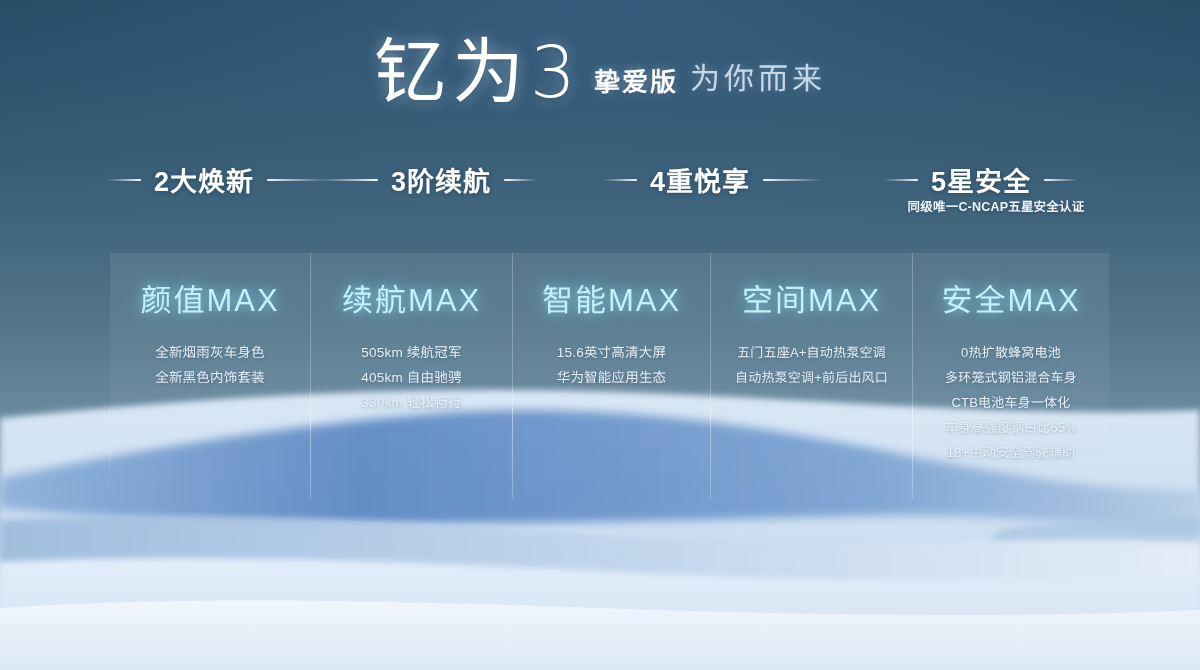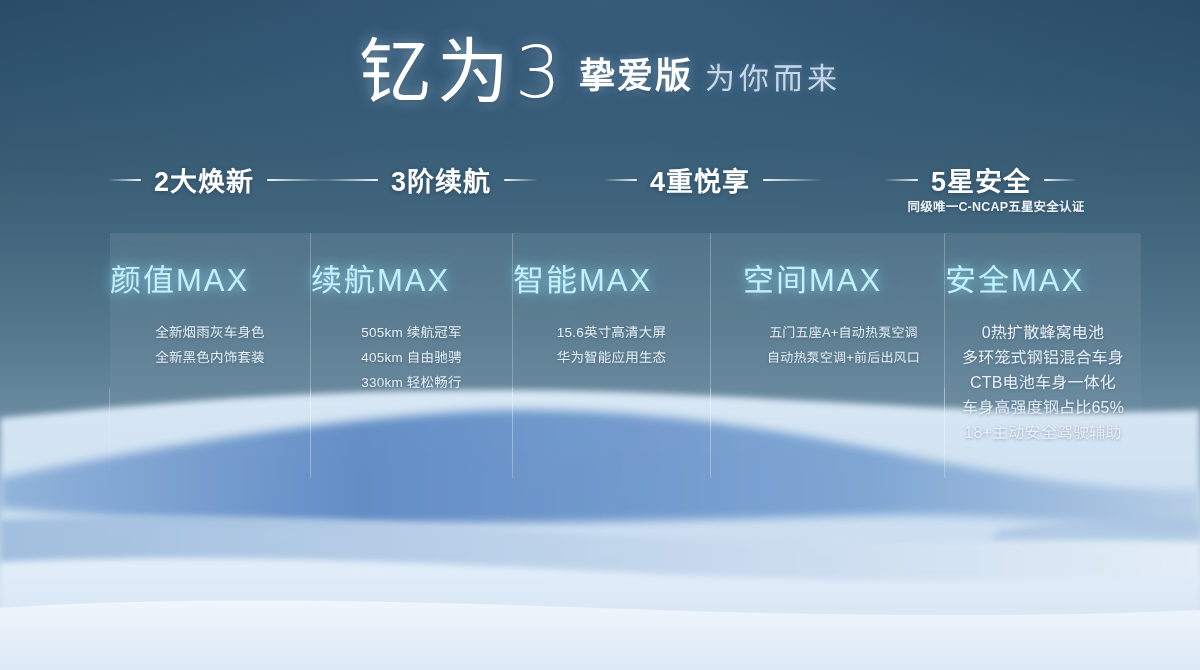--- a/index.html
+++ b/index.html
@@ -37,21 +37,21 @@
     pointer-events:none;
   }
   .logo-mark{
     font-family:"DejaVu Sans","Liberation Sans",sans-serif;
     font-size:72px;line-height:1;color:#ffffff;font-weight:300;
     letter-spacing:6px;
     text-shadow:0 0 14px rgba(200,226,245,0.55), 0 2px 4px rgba(15,35,55,0.35);
     transform:translateY(2px);
   }
   .sub-bold{
-    font-size:36px;color:#ffffff;font-weight:700;letter-spacing:2px;
+    font-size:26px;color:#ffffff;font-weight:700;letter-spacing:2px;
     padding-bottom:8px;
     text-shadow:0 0 10px rgba(190,220,245,0.45), 0 2px 3px rgba(15,35,55,0.4);
   }
   .sub-light{
     font-size:30px;color:#d3e3f1;font-weight:300;letter-spacing:4px;
     padding-bottom:8px;opacity:.92;
     text-shadow:0 0 10px rgba(175,205,235,0.4);
   }
 
   
@@ -75,46 +75,46 @@
     position:absolute;top:196px;left:893px;width:206px;text-align:center;
     font-size:12.5px;font-weight:700;color:#eef5fb;letter-spacing:.2px;
     text-shadow:0 1px 3px rgba(20,45,70,0.45);
   }
 
   
   .cards{position:absolute;top:233px;left:110px;width:995px;height:245px;display:flex;}
   .card{
     position:relative;flex:0 0 auto;height:245px;
     background:linear-gradient(180deg, rgba(255,255,255,0.085) 0%, rgba(255,255,255,0.055) 45%, rgba(255,255,255,0.012) 80%, rgba(255,255,255,0) 100%);
-    display:flex;flex-direction:column;
+    display:flex;flex-direction:column;align-items:center;margin-top:20px;
   }
   .card + .card{
     border-left:1px solid rgba(255,255,255,0.26);
   }
   .card::after{
     content:"";position:absolute;left:-1px;bottom:0;width:1px;height:90px;
     background:linear-gradient(180deg,rgba(255,255,255,0.26),rgba(255,255,255,0));
   }
-  .c0{width:200px;} .c1{width:201px;} .c2{width:197px;} .c3{width:201px;padding-left:32px;} .c4{width:196px;}
+  .c0{width:200px;} .c1{width:201px;} .c2{width:197px;} .c3{width:201px;} .c4{width:196px;}
 
   .card-title{
     margin-top:22px;
     font-size:31px;font-weight:400;letter-spacing:2px;
     color:#c3f1fb;
     text-shadow:0 0 12px rgba(150,230,250,0.75), 0 0 26px rgba(110,200,235,0.45);
     white-space:nowrap;
   }
   .card-lines{margin-top:20px;text-align:center;}
   .card-lines div{
     font-size:13.5px;line-height:25px;color:#e6eff7;letter-spacing:.2px;
     white-space:nowrap;
     text-shadow:0 1px 3px rgba(25,50,75,0.35);
   }
   .c3 .card-lines div{font-size:13px;}
-  .c4 .card-lines div{font-size:16px;}
+  .c4 .card-lines div{font-size:13px;}
 </style>
 </head>
 <body>
 
 <div class="poster">
 
   <div class="waves">
     <svg viewBox="0 0 1200 300" preserveAspectRatio="none">
       <defs>
         <linearGradient id="g1" x1="0" y1="0" x2="0" y2="1">

